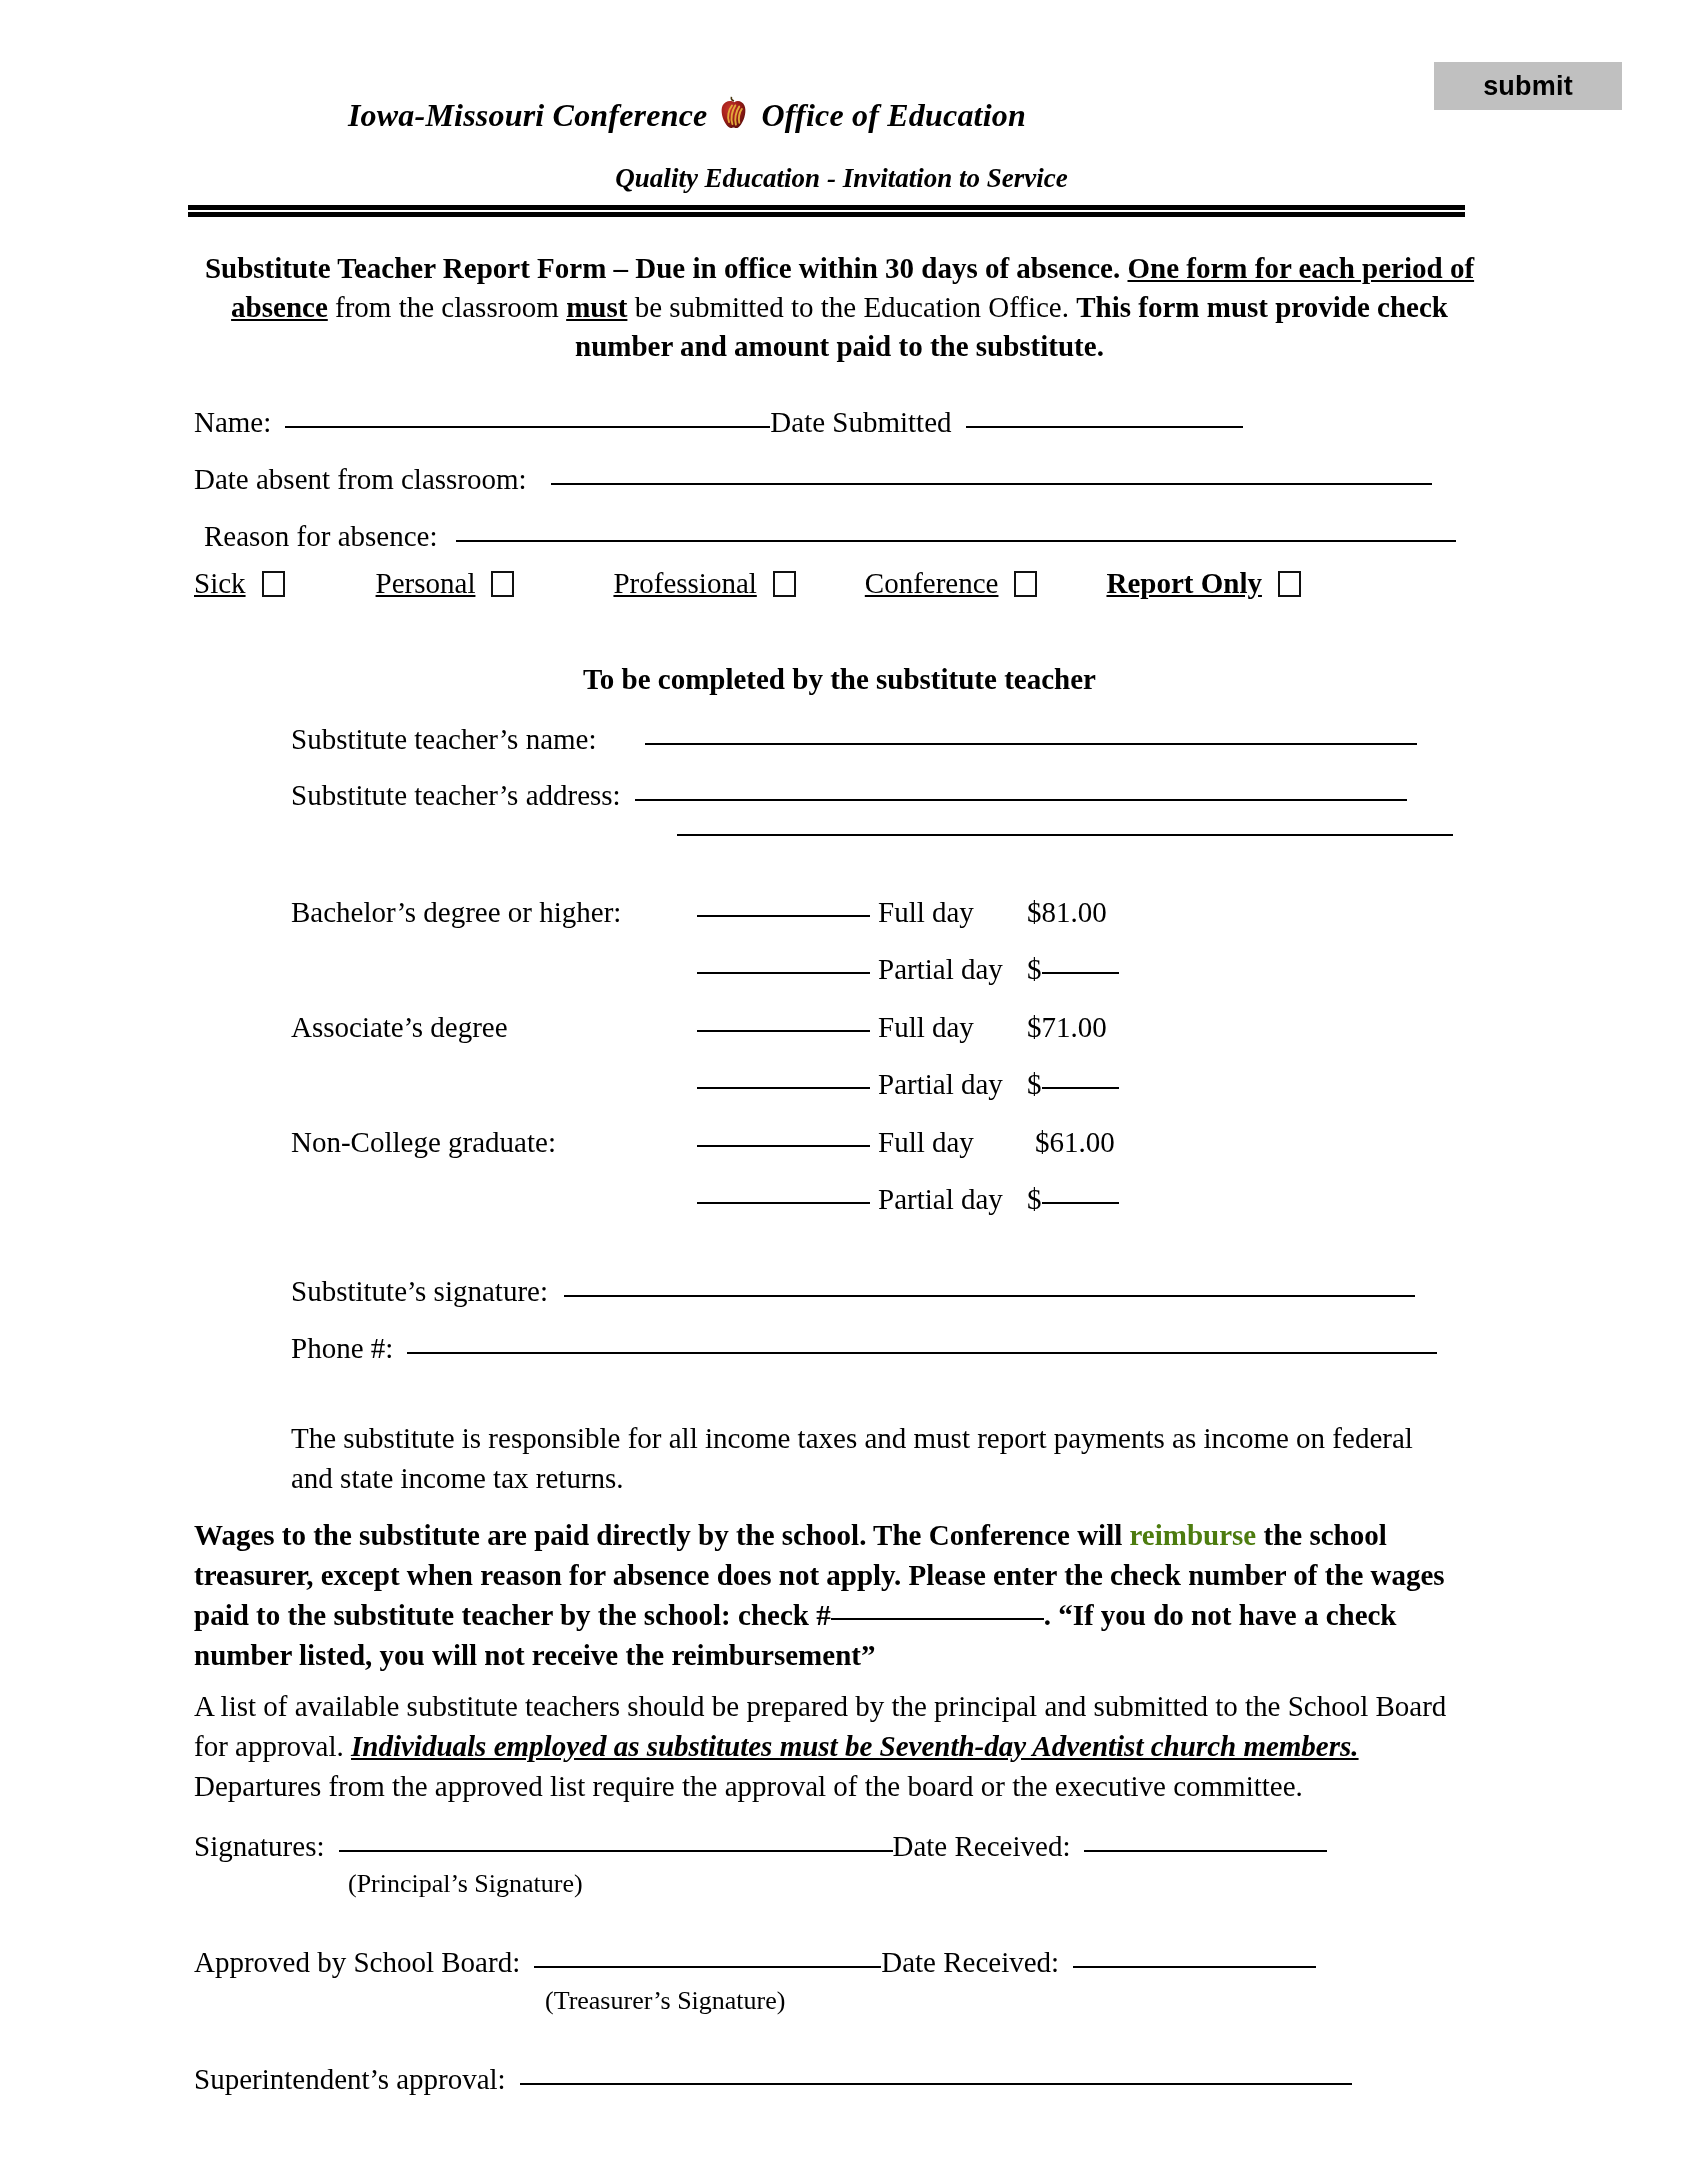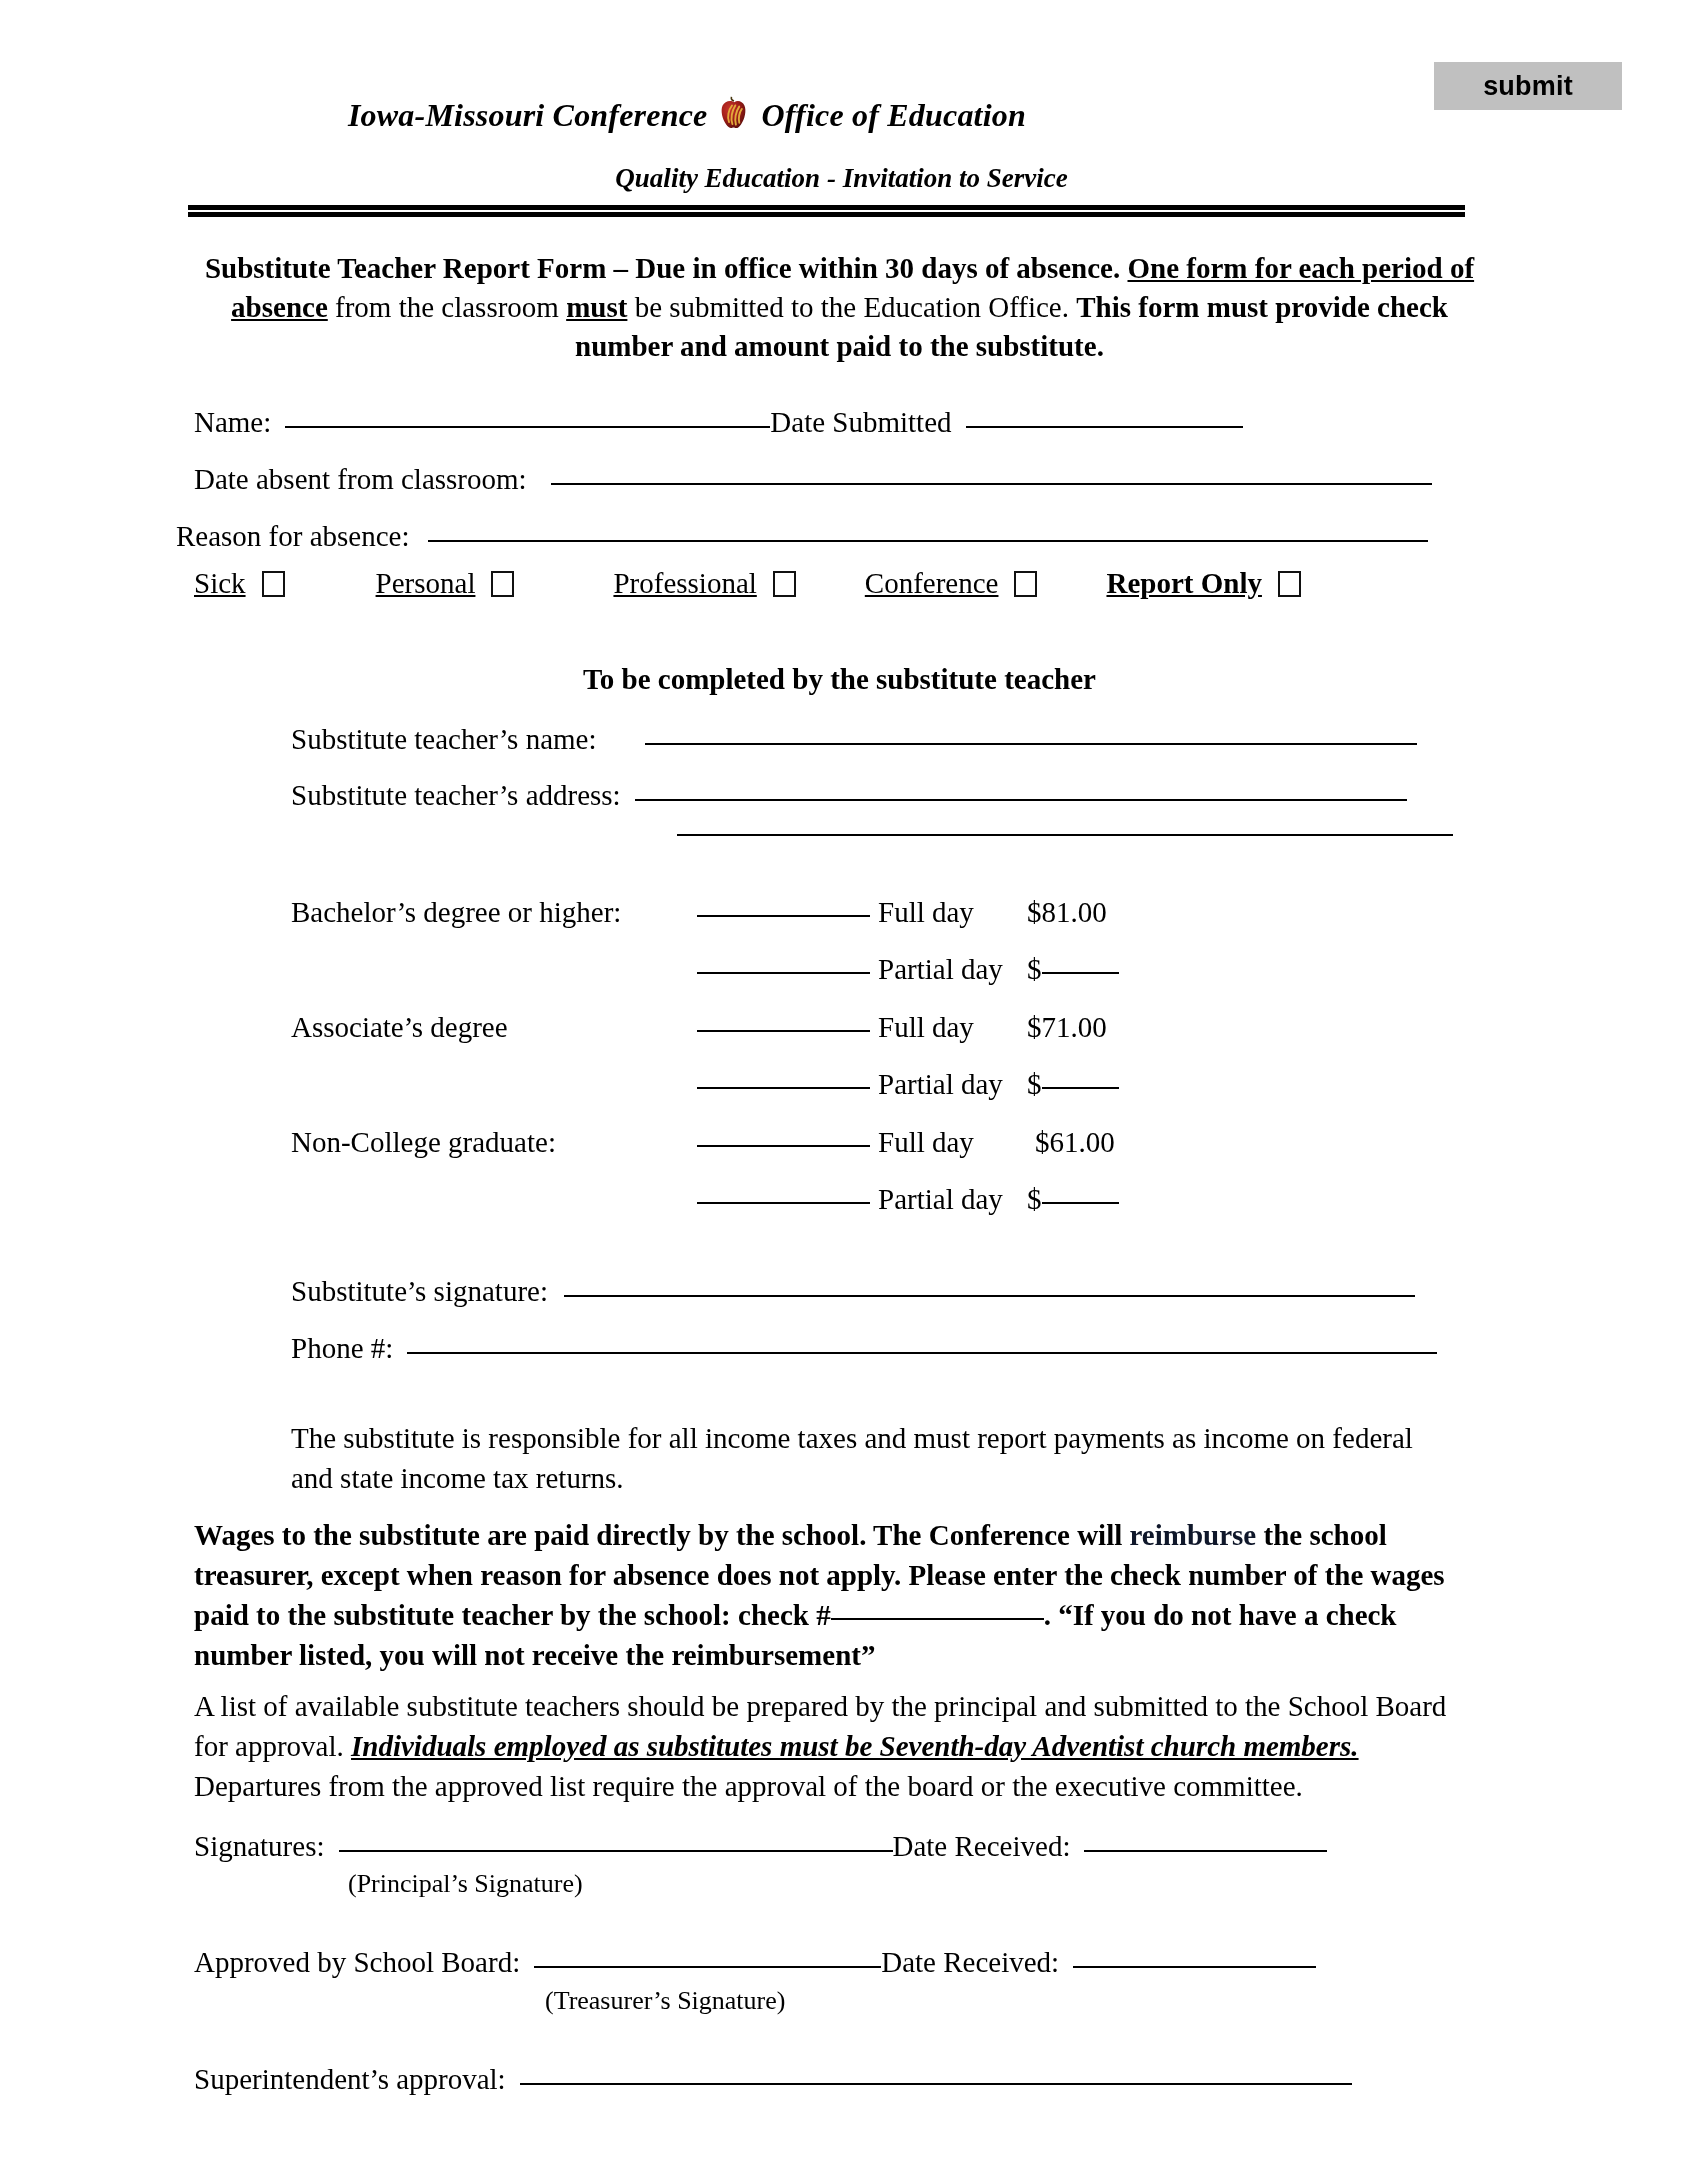--- a/index.html
+++ b/index.html
@@ -180,21 +180,21 @@
     position: relative;
     top: -5px;
   }
 
   .para {
     position: absolute;
     font-size: 29px;
     line-height: 40px;
   }
   .para.bold { font-weight: bold; }
-  .red { color: #0f172a; }
+  .red { color: #4d7c0f; }
   .inline-blank {
     display: inline-block;
     width: 213px;
     border-bottom: 2.5px solid #000;
     height: 1px;
     position: relative;
     top: -5px;
   }
   .sub-note {
     position: absolute;
@@ -246,21 +246,21 @@
     <span class="blank" style="width:881px; margin-left:24px;"></span>
   </div>
 
   <div class="row" style="left:194px; top:406px;">
     <span class="lbl">Name:</span>
     <span class="blank" style="width:485px; margin-left:14px;"></span>
     <span class="lbl">Date Submitted</span>
     <span class="blank" style="width:277px; margin-left:14px;"></span>
   </div>
 
-  <div class="row" style="left:176px; top:520px;">
+  <div class="row" style="left:204px; top:520px;">
     <span class="lbl">Reason for absence:</span>
     <span class="blank" style="width:1000px; margin-left:18px;"></span>
   </div>
 
   <div class="cbrow">
     <span class="cbitem" style="margin-right:91px;">
       <span class="cb-label">Sick</span>
       <span class="cbox"></span>
     </span>
     <span class="cbitem" style="margin-right:99px;">

